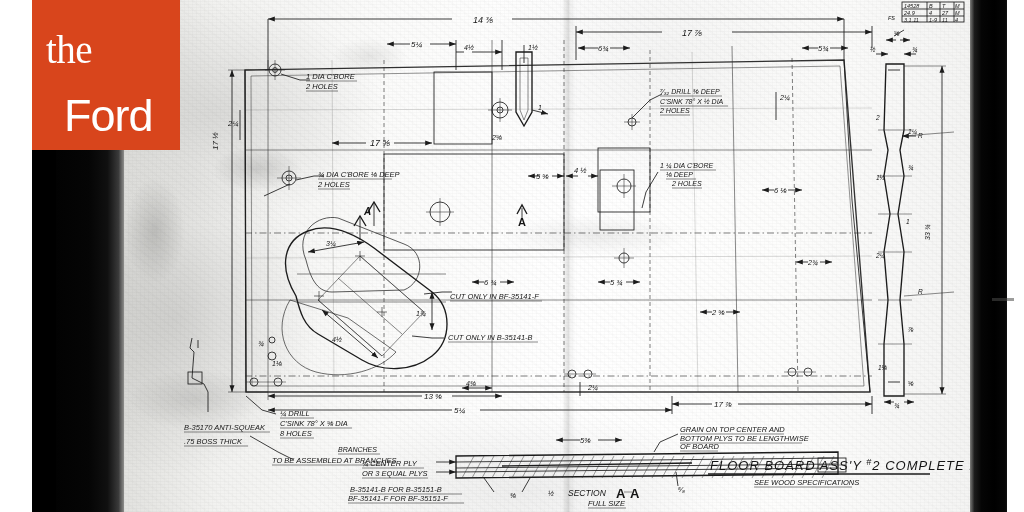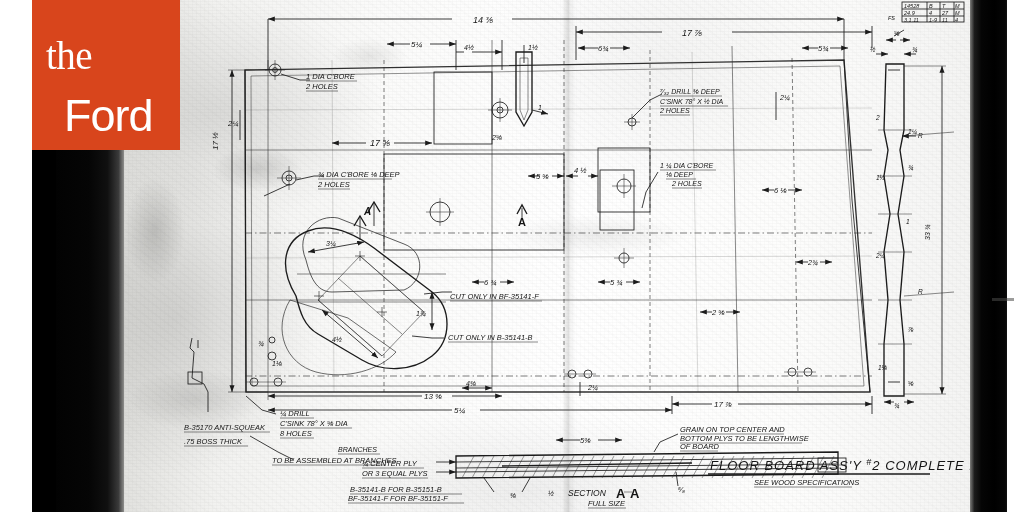--- a/index.html
+++ b/index.html
@@ -40,21 +40,21 @@
   #edge-left{position:absolute;left:0;top:150px;width:92px;height:362px;
     background:linear-gradient(90deg,#000 0%,#050505 62%,#101010 82%,#3a3a3a 94%,#8e8e8c 100%);}
   #edge-left2{position:absolute;left:0;top:150px;width:24px;height:362px;background:#000;}
   #edge-right{position:absolute;left:938px;top:0;width:44px;height:512px;
     background:linear-gradient(90deg,#7d7d7b 0%,#1b1b1b 10%,#050505 26%,#000 55%,#060606 80%,#2a2a2a 93%,#cfcfcd 100%);}
   #edge-right-tip{position:absolute;left:975px;top:0;width:49px;height:512px;background:#ffffff;}
   #edge-right-seam{position:absolute;left:960px;top:298px;width:22px;height:3px;background:#4a4a48;opacity:.55;}
 
   
   #logo{position:absolute;left:0;top:0;width:148px;height:150px;background:#d8451c;}
-  #logo .l-the{position:absolute;left:14px;top:36px;font-family:"Liberation Serif",serif;
+  #logo .l-the{position:absolute;left:14px;top:30px;font-family:"Liberation Serif",serif;
     font-size:39px;color:#fff;letter-spacing:-.5px;line-height:1;}
   #logo .l-henry{position:absolute;left:44px;top:60px;font-family:"Liberation Sans",sans-serif;
     font-weight:bold;font-size:40px;color:#fff;line-height:1;letter-spacing:-1px;}
   #logo .l-ford{position:absolute;left:32px;top:93px;font-family:"Liberation Sans",sans-serif;
     font-weight:normal;font-size:45px;color:#fff;line-height:1;letter-spacing:-1px;}
 
   
   #ink{position:absolute;left:0;top:0;width:1024px;height:512px;}
   #ink svg{display:block;}
 </style>

